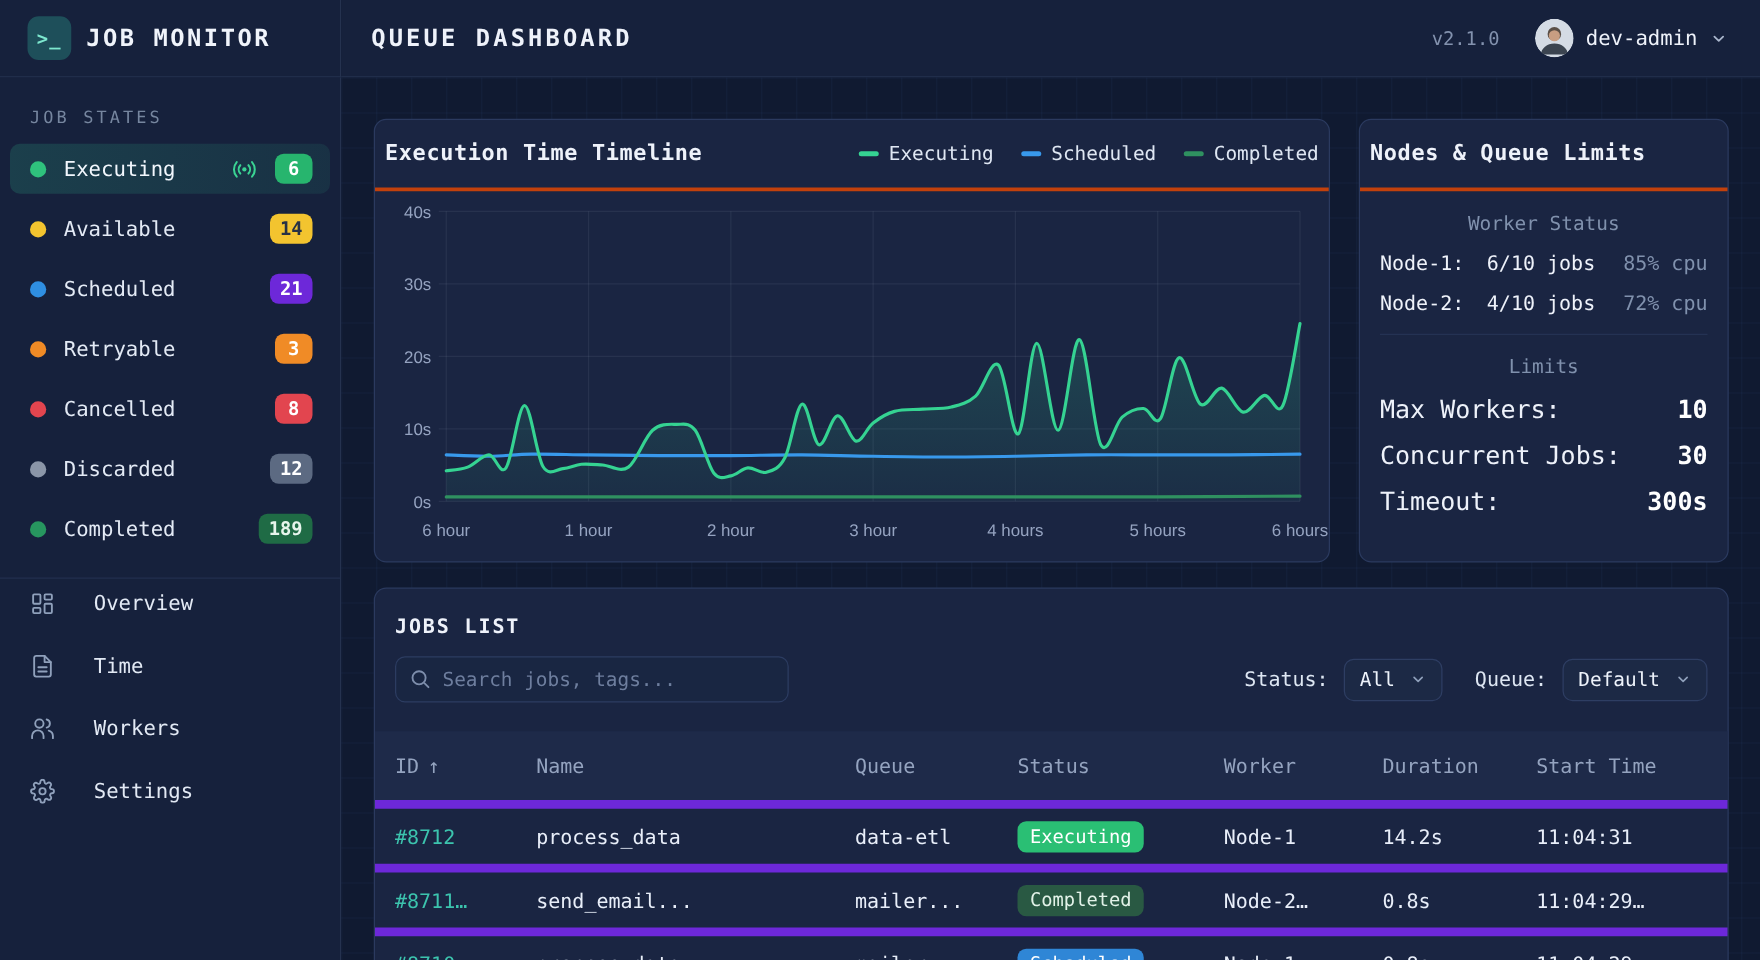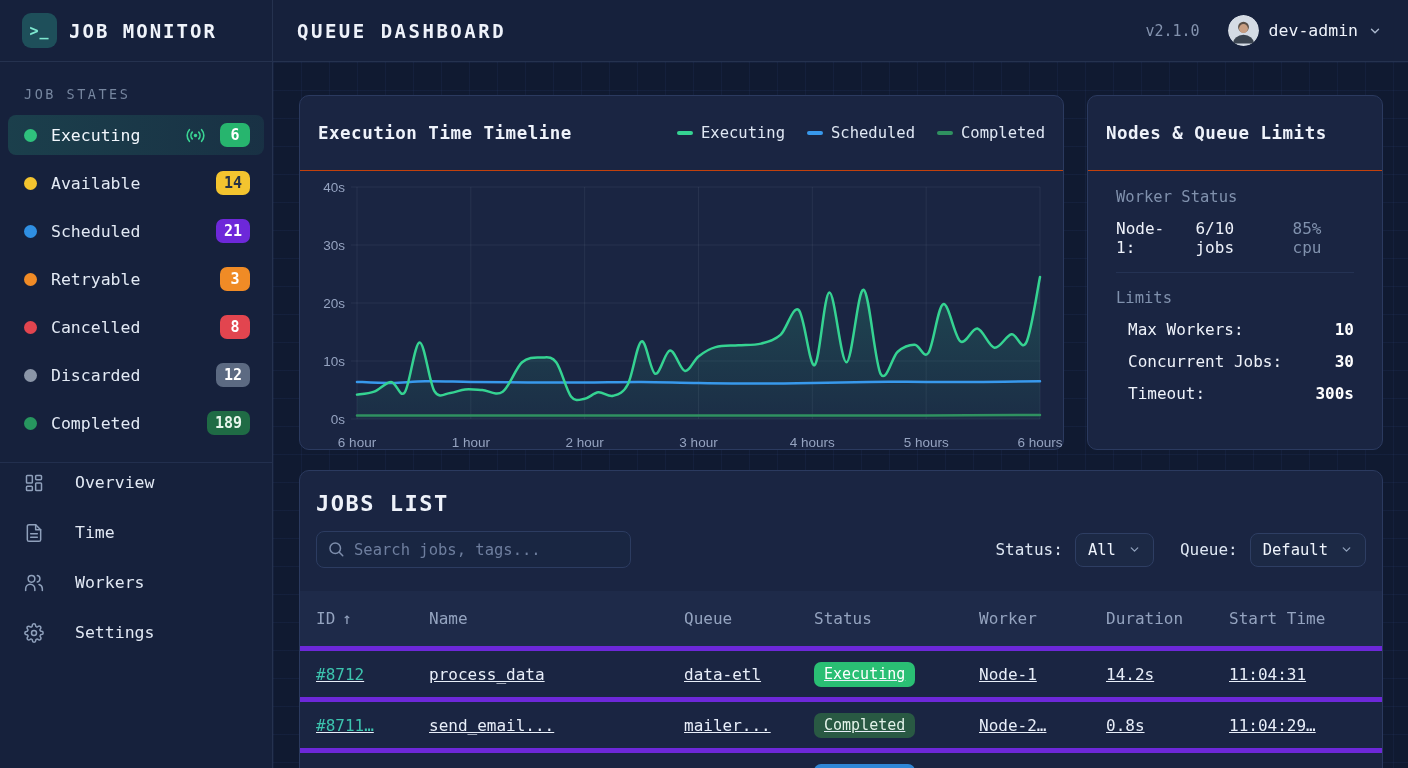--- a/index.html
+++ b/index.html
@@ -72,45 +72,45 @@
       linear-gradient(rgba(80,115,200,0.07) 1px, transparent 1px),
       linear-gradient(90deg, rgba(80,115,200,0.07) 1px, transparent 1px);
     background-size:28px 28px;
   }
   .row1 { display:flex; gap:23px; }
   .card {
     background:#1a2542; border:1px solid #2b3a5f; border-radius:10px;
   }
   .chart-card { width:765px; height:355px; }
   .card-head {
-    height:75px; display:flex; align-items:center;
-    padding:0 18px; border-bottom:1px solid #c2410c;
+    height:57px; display:flex; align-items:center;
+    padding:0 8px; border-bottom:3px solid #c2410c;
   }
   .card-title { font-size:17.5px; font-weight:bold; color:#eef2fa; letter-spacing:0.5px; }
   .legend { margin-left:auto; display:flex; align-items:center; gap:22px; }
   .legend-item { display:flex; align-items:center; gap:8px; cursor:pointer; }
   .legend-dash { width:16px; height:4px; border-radius:2px; }
   .legend-label { font-size:15.5px; color:#dfe7f3; }
   .chart-body { height:296px; }
   .chart-body svg { display:block; }
   .axis-label { fill:#95a3c0; font-family:"Liberation Sans","DejaVu Sans",sans-serif; font-size:13.5px; }
   
-  .nodes-card { flex:1; height:355px; }
-  .nodes-body { padding:17px 28px; }
+  .nodes-card { flex:1; height:355px;text-align:center; }
+  .nodes-body { padding:17px 16px; }
   .sub-heading { color:#8091ad; font-size:15.5px; margin-bottom:13px; }
   .node-row { display:flex; align-items:center; gap:18px; font-size:16px; margin-bottom:13px; }
   .node-name, .node-jobs { color:#eef2fa; }
   .node-cpu { margin-left:auto; color:#8091ad; }
   .nodes-divider { border-top:1px solid #243253; margin:15px 0 16px 0; }
-  .limit-row { display:flex; justify-content:space-between; font-size:16px; margin-bottom:13px;margin-left:12px; }
+  .limit-row { display:flex; justify-content:space-between; font-size:20px; margin-bottom:13px; }
   .limit-label { color:#eef2fa; }
   .limit-value { color:#ffffff; font-weight:bold; }
   
   .jobs-card { margin-top:20px; height:360px; width:100%; }
-  .jobs-title { font-size:22px; font-weight:bold; letter-spacing:1.5px; color:#eef2fa; padding:20px 16px 0 16px; }
+  .jobs-title { font-size:16px; font-weight:bold; letter-spacing:1.5px; color:#eef2fa; padding:20px 16px 0 16px; }
   .jobs-toolbar { display:flex; align-items:center; margin-top:15px; padding:0 16px; }
   .search-wrap { position:relative; }
   .search-input {
     width:315px; height:37px; background:#192642; border:1px solid #2c3c61; border-radius:8px;
     color:#dfe8f4; font-family:inherit; font-size:15.5px; padding:0 12px 0 37px; outline:none;
   }
   .search-input::placeholder { color:#6e7e9e; }
   .search-icon { position:absolute; left:11px; top:9px; color:#7d8dab; display:flex; }
   .toolbar-spacer { flex:1; }
   .filter-group { display:flex; align-items:center; gap:12px; margin-left:26px; }
@@ -121,21 +121,21 @@
     font-size:15.5px; color:#eef3fb; cursor:pointer;
   }
   .dropdown .chev { color:#8fa0bb; }
   .trow {
     display:grid;
     grid-template-columns:113px 255px 130px 165px 127px 123px 1fr;
     align-items:center; padding-left:16px;
   }
   .thead-row { height:55px; background:#1e2a49; color:#94a3bf; font-size:16px; margin-top:23px; }
   .th { display:flex; align-items:center; gap:7px; cursor:pointer; }
-  .data-row { height:51px; border-top:5px solid #6d28d9; font-size:16px; cursor:pointer;text-decoration:underline; }
+  .data-row { height:51px; border-top:7px solid #6d28d9; font-size:16px; cursor:pointer; }
   .cell-id { color:#3cc4ae; cursor:pointer; }
   .cell { color:#e8eef9; }
   .badge { display:inline-block; padding:3px 10px 4px; border-radius:7px; font-size:15px; justify-self:start; }
   .badge.executing { background:#2abf74; color:#ffffff; }
   .badge.completed { background:#295943; color:#e2f2e8; }
   .badge.scheduled { background:#2f86d6; color:#ffffff; }
 </style>
 </head>
 <body>
 
@@ -342,20 +342,25 @@
       </div>
       <div class="nodes-body">
         <div class="sub-heading">Worker Status</div>
         <div id="nodes-list">
   <div class="node-row">
     <span class="node-name">Node-1:</span>
     <span class="node-jobs">6/10 jobs</span>
     <span class="node-cpu">85% cpu</span>
   </div>
 
+  <div class="node-row">
+    <span class="node-name">Node-2:</span>
+    <span class="node-jobs">4/10 jobs</span>
+    <span class="node-cpu">72% cpu</span>
+  </div>
 </div>
         <div class="nodes-divider"></div>
         <div class="sub-heading">Limits</div>
         <div id="limits-list">
   <div class="limit-row">
     <span class="limit-label">Max Workers:</span>
     <span class="limit-value">10</span>
   </div>
 
   <div class="limit-row">

